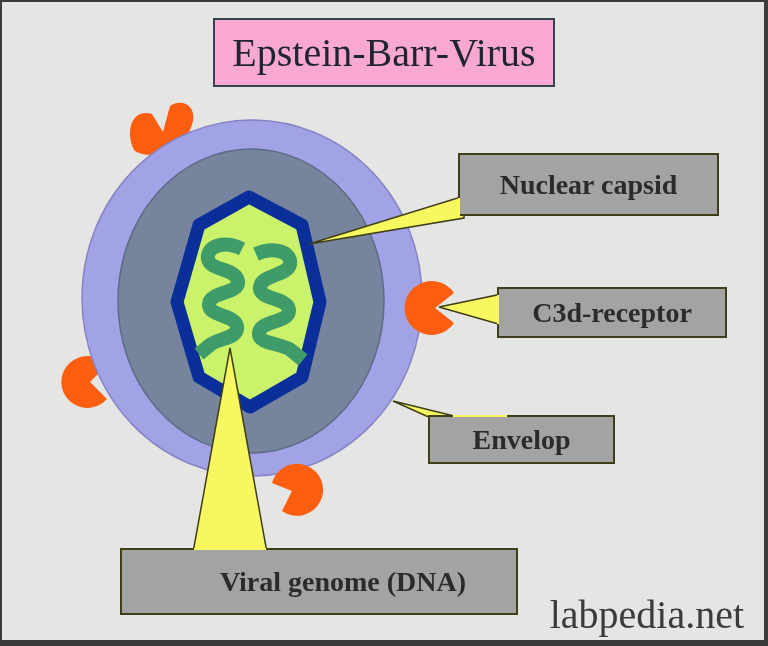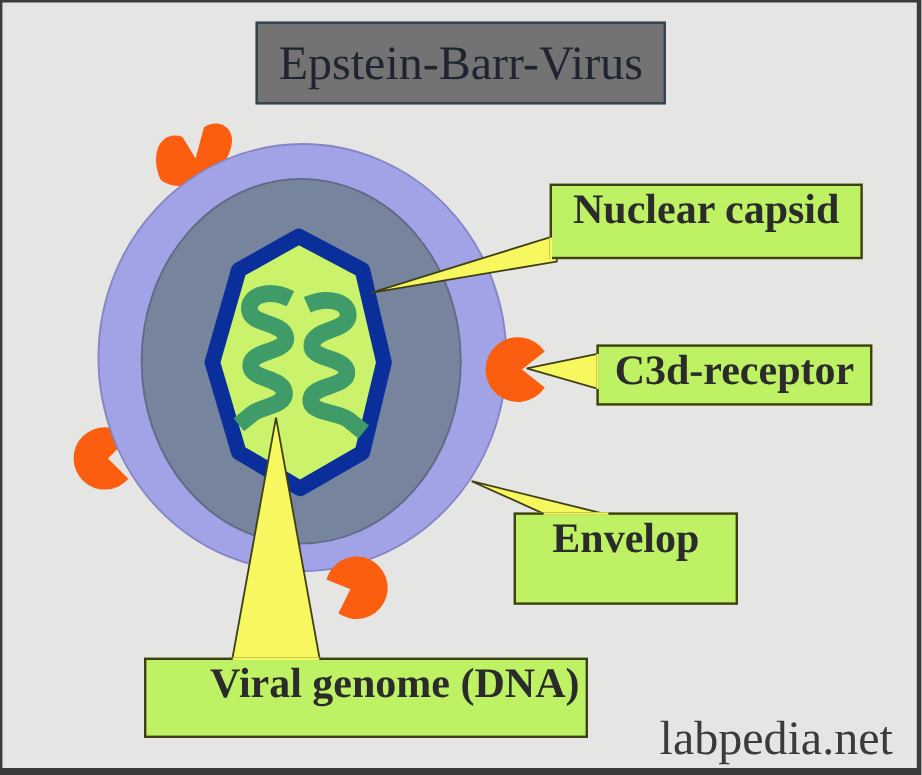--- a/index.html
+++ b/index.html
@@ -10,30 +10,30 @@
     background:#e5e5e4;
     border-style:solid;
     border-color:#3b3b3b;
     border-width:2px 4px 6px 2px;
     overflow:hidden;
     font-family:"Liberation Serif","DejaVu Serif",serif;
   }
   .diagram-svg{position:absolute;left:0;top:0;z-index:1;}
   .callout-box{
     position:absolute;z-index:2;
-    background:#bef264;
+    background:#a3a3a3;
     border:2px solid #3f3e17;
-    display:flex;align-items:flex-start;justify-content:center;
-    font-weight:bold;font-size:35px;color:#2b2b2b;
+    display:flex;align-items:center;justify-content:center;
+    font-weight:bold;font-size:28px;color:#2b2b2b;
     white-space:nowrap;
     box-sizing:border-box;
   }
   .title-box{
     position:absolute;z-index:2;
-    background:#737373;
+    background:#f9a8d4;
     border:2px solid #35454f;
     display:flex;align-items:center;justify-content:center;
     font-weight:normal;font-size:40px;color:#1e2430;
     white-space:nowrap;
     box-sizing:border-box;
   }
   .notch{position:absolute;background:#f7f75f;z-index:3;}
   .watermark{
     position:absolute;right:20px;bottom:2px;z-index:2;
     font-size:40px;color:#3b3b3b;font-weight:normal;margin-top:20px;
@@ -80,25 +80,25 @@
   <div class="callout-box" style="left:456px;top:151px;width:261px;height:63px;">
     <div class="notch" style="left:-2px;top:43px;width:2px;height:19px;"></div>
     <span>Nuclear capsid</span>
   </div>
 
   <div class="callout-box" style="left:495px;top:285px;width:230px;height:51px;">
     <div class="notch" style="left:-2px;top:6px;width:2px;height:29px;"></div>
     <span>C3d-receptor</span>
   </div>
 
-  <div class="callout-box" style="left:426px;top:425px;width:187px;height:77px;">
+  <div class="callout-box" style="left:426px;top:413px;width:187px;height:49px;">
     <div class="notch" style="left:23px;top:-2px;width:54px;height:2px;"></div>
     <span>Envelop</span>
   </div>
 
-  <div class="callout-box" style="left:118px;top:546px;width:370px;height:67px;padding-left:48px;">
+  <div class="callout-box" style="left:118px;top:546px;width:398px;height:67px;padding-left:48px;">
     <div class="notch" style="left:72px;top:-2px;width:72px;height:2px;"></div>
     <span>Viral genome (DNA)</span>
   </div>
 
   <div class="watermark">labpedia.net</div>
 
 </div>
 
 </body></html>

